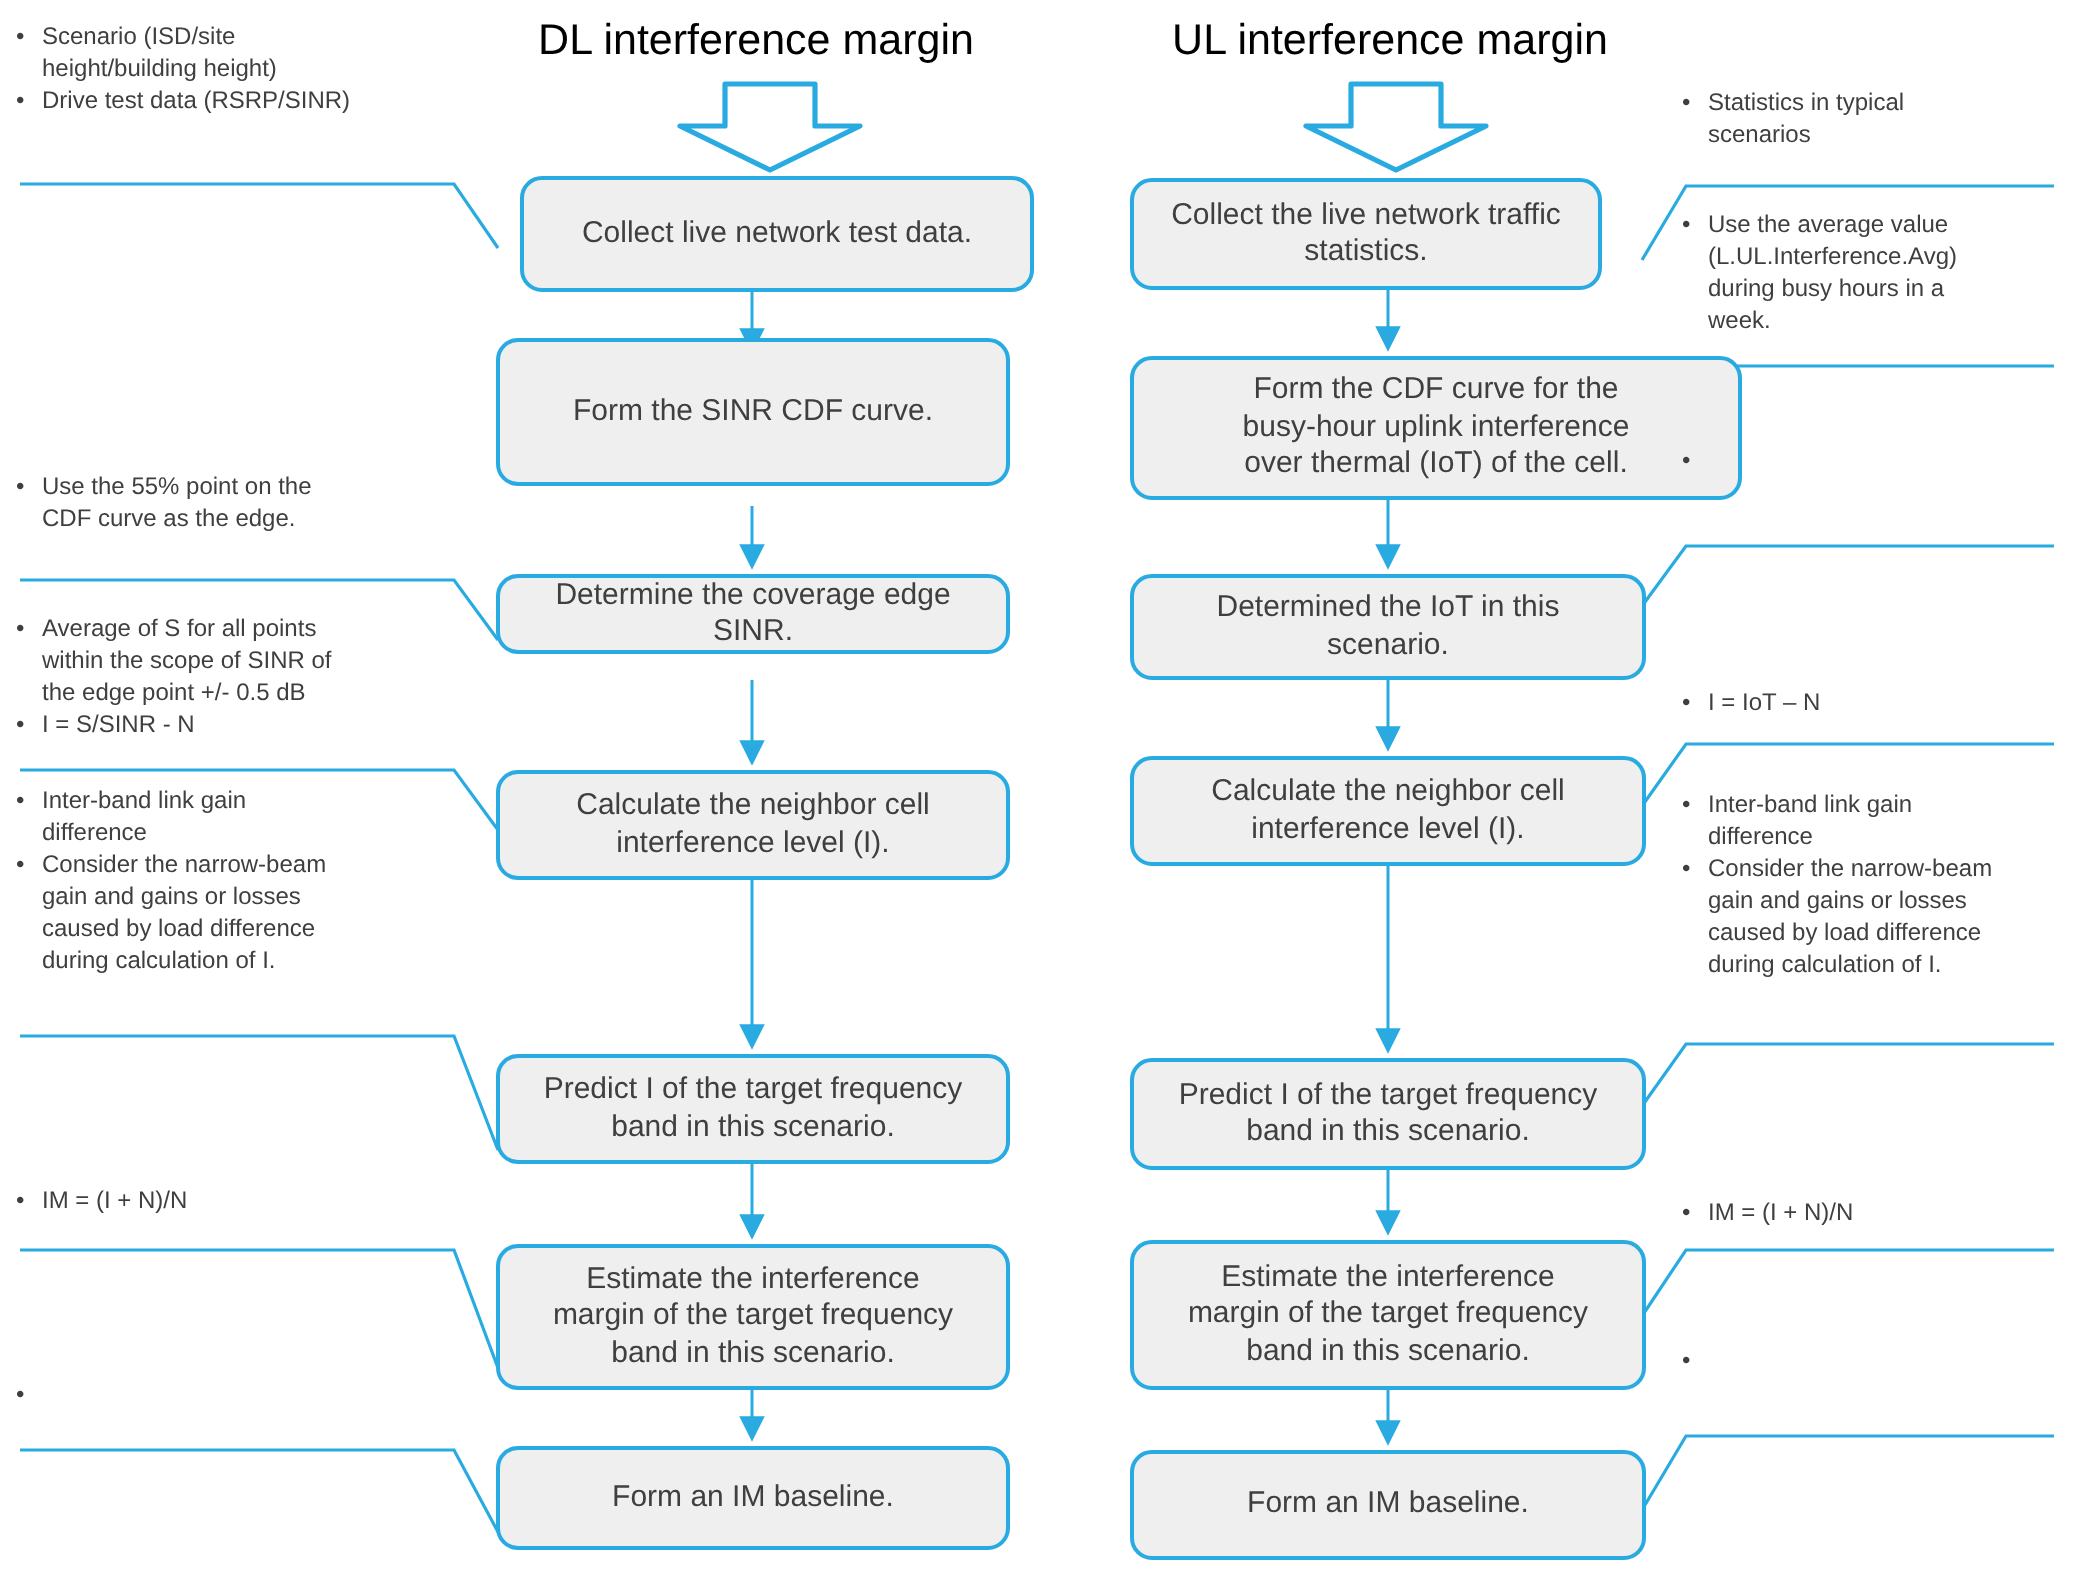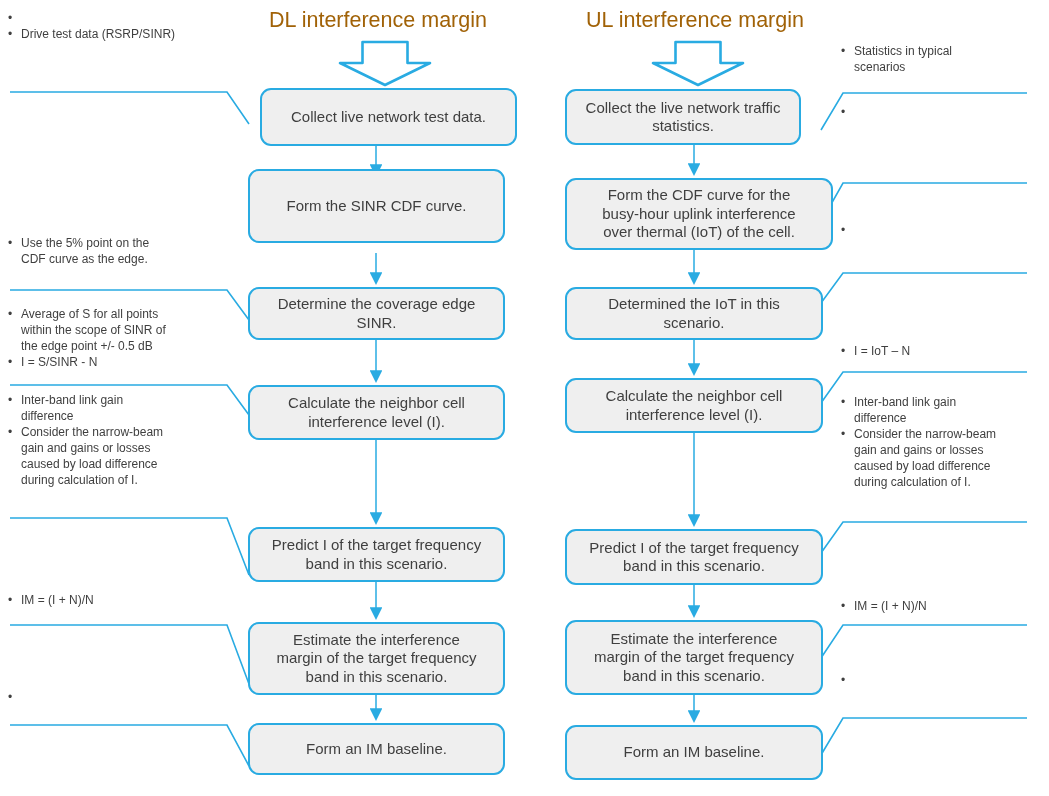--- a/index.html
+++ b/index.html
@@ -13,21 +13,21 @@
     width:1049px;height:796px;
     background:#ffffff;
     font-family:"Liberation Sans", sans-serif;
     color:var(--text);
     overflow:hidden;
   }
   svg.connectors{position:absolute;left:0;top:0;z-index:1;}
   .title{
     position:absolute;z-index:2;
     font-size:21.5px;line-height:26px;
-    color:#a16207;
+    color:#000000;
     text-align:center;
     white-space:nowrap;
   }
   .step{
     position:absolute;z-index:2;
     box-sizing:border-box;
     background:var(--box_fill);
     border:2.5px solid var(--accent);
     border-radius:11px;
     display:flex;align-items:center;justify-content:center;
@@ -97,44 +97,46 @@
       <polyline points="1027,625 843,625 821,658"></polyline>
       <polyline points="1027,718 843,718 821,755"></polyline>
     </g>
   </svg>
 
   <div>
     <div class="title" style="left:229px;top:7px;width:298px">DL interference margin</div>
 
     <div class="step" style="left:260px;top:88px;width:257px;height:58px">Collect live network test data.</div>
     <div class="step" style="left:248px;top:169px;width:257px;height:74px">Form the SINR CDF curve.</div>
-    <div class="step" style="left:248px;top:287px;width:257px;height:53px">Determine the coverage edge
+    <div class="step" style="left:248px;top:287px;width:257px;height:40px">Determine the coverage edge
 SINR.</div>
     <div class="step" style="left:248px;top:385px;width:257px;height:55px">Calculate the neighbor cell
 interference level (I).</div>
     <div class="step" style="left:248px;top:527px;width:257px;height:55px">Predict I of the target frequency
 band in this scenario.</div>
     <div class="step" style="left:248px;top:622px;width:257px;height:73px">Estimate the interference
 margin of the target frequency
 band in this scenario.</div>
     <div class="step" style="left:248px;top:723px;width:257px;height:52px">Form an IM baseline.</div>
 
     <div class="note" style="left:8px;top:10px;width:232px">
       <div class="bullet-item">
           <span class="dot">•</span>
+          <span class="bt">Scenario (ISD/site
+height/building height)</span>
         </div>
       <div class="bullet-item">
           <span class="dot">•</span>
           <span class="bt">Drive test data (RSRP/SINR)</span>
         </div>
     </div>
     <div class="note" style="left:8px;top:235px;width:232px">
       <div class="bullet-item">
           <span class="dot">•</span>
-          <span class="bt">Use the 5% point on the
+          <span class="bt">Use the 55% point on the
 CDF curve as the edge.</span>
         </div>
     </div>
     <div class="note" style="left:8px;top:306px;width:232px">
       <div class="bullet-item">
           <span class="dot">•</span>
           <span class="bt">Average of S for all points
 within the scope of SINR of
 the edge point +/- 0.5 dB</span>
         </div>
@@ -168,21 +170,21 @@
           <span class="dot">•</span>
         </div>
     </div>
   </div>
 
   <div>
     <div class="title" style="left:546px;top:7px;width:298px">UL interference margin</div>
 
     <div class="step" style="left:565px;top:89px;width:236px;height:56px">Collect the live network traffic
 statistics.</div>
-    <div class="step" style="left:565px;top:178px;width:268px;height:72px">Form the CDF curve for the
+    <div class="step" style="left:565px;top:178px;width:306px;height:72px">Form the CDF curve for the
 busy-hour uplink interference
 over thermal (IoT) of the cell.</div>
     <div class="step" style="left:565px;top:287px;width:258px;height:53px">Determined the IoT in this
 scenario.</div>
     <div class="step" style="left:565px;top:378px;width:258px;height:55px">Calculate the neighbor cell
 interference level (I).</div>
     <div class="step" style="left:565px;top:529px;width:258px;height:56px">Predict I of the target frequency
 band in this scenario.</div>
     <div class="step" style="left:565px;top:620px;width:258px;height:75px">Estimate the interference
 margin of the target frequency
@@ -192,20 +194,24 @@
     <div class="note" style="left:841px;top:43px;width:202px">
       <div class="bullet-item">
           <span class="dot">•</span>
           <span class="bt">Statistics in typical
 scenarios</span>
         </div>
     </div>
     <div class="note" style="left:841px;top:104px;width:202px">
       <div class="bullet-item">
           <span class="dot">•</span>
+          <span class="bt">Use the average value
+(L.UL.Interference.Avg)
+during busy hours in a
+week.</span>
         </div>
     </div>
     <div class="note" style="left:841px;top:222px;width:202px">
       <div class="bullet-item">
           <span class="dot">•</span>
         </div>
     </div>
     <div class="note" style="left:841px;top:343px;width:202px">
       <div class="bullet-item">
           <span class="dot">•</span>

